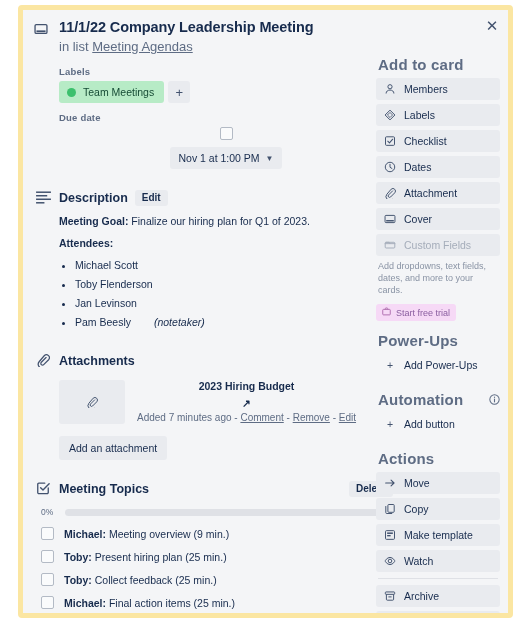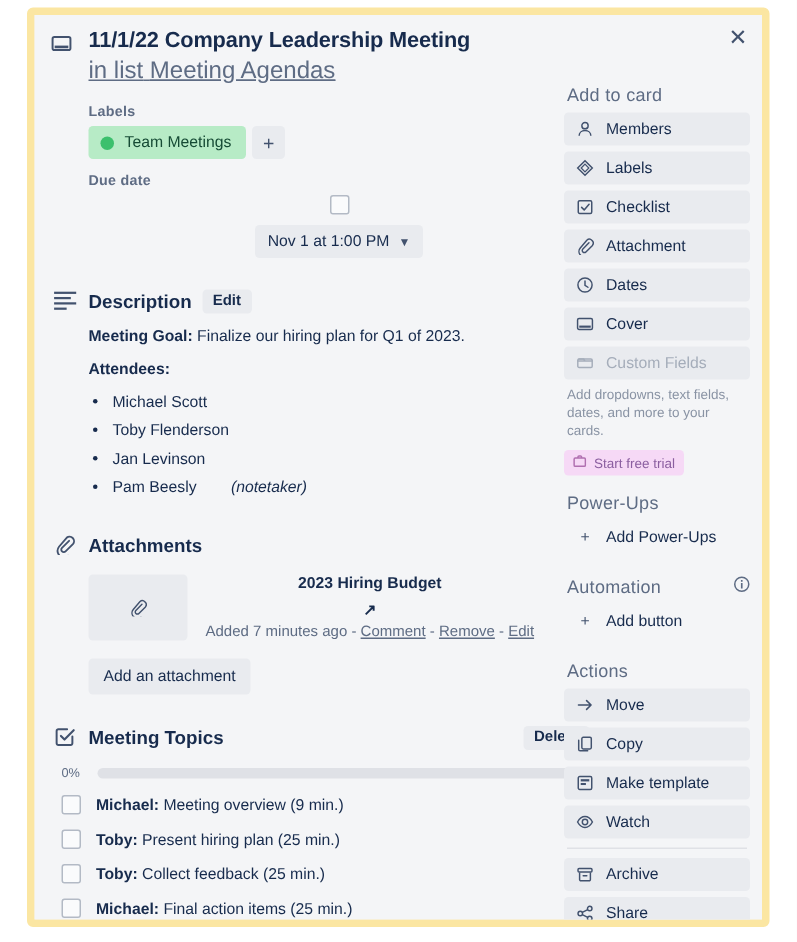--- a/index.html
+++ b/index.html
@@ -71,24 +71,23 @@
   .hdr { position: relative; padding-left: 25px; }
   .hdr-icon { position:absolute; left:0; top:3px; color:#42526e; }
   .card-title {
     font-size: 14.5px;
     font-weight: bold;
     color: #172b4d;
     letter-spacing: -0.1px;
     line-height: 17px;
   }
   .in-list {
-    font-size: 16px;
+    font-size: 13px;
     color: #5e6c84;
     margin-top: 3px;
-    text-decoration: underline;
   }
   .in-list a {
     color: #5e6c84;
     text-decoration: underline;
   }
 
   
   .meta-wrap { margin-top: 12px; padding-left: 25px; }
   .meta-head {
     font-size: 9.5px;
@@ -216,22 +215,22 @@
   .chk-item b { font-weight:bold; }
 
   
   #side-col {
     position:absolute;
     right: 8px;
     top: 46px;
     width: 124px;
   }
   .side-head {
-    font-size:12px;
-    font-weight:normal;
+    font-size:15px;
+    font-weight:bold;
     color:#5e6c84;
     letter-spacing:0.2px;
     margin: 0 0 5px 2px;
   }
   .side-btn {
     display:flex; align-items:center; gap:8px;
     height:22px;
     background:#e9ebef;
     border-radius:3px;
     padding:0 8px;
@@ -438,33 +437,33 @@
               <svg width="12" height="12" viewBox="0 0 16 16" fill="none">
                 <rect x="2" y="2.4" width="12" height="11.4" rx="1.3" stroke="#42526e" stroke-width="1.3"></rect>
                 <path d="M5 8.3 7.3 10.6 11.6 5.6" stroke="#42526e" stroke-width="1.4" stroke-linecap="round" stroke-linejoin="round"></path>
               </svg>
             </span>
      <span>Checklist</span>
           </div>
           <div class="side-btn">
             <span class="side-ico">
               <svg width="12" height="12" viewBox="0 0 16 16" fill="none">
-                <path d="M11.5 5.2 6.1 10.6a1.9 1.9 0 1 0 2.7 2.7l5.6-5.6a3.4 3.4 0 0 0-4.8-4.8L3.8 9.7a4.9 4.9 0 0 0 6.9 6.9" stroke="#42526e" stroke-width="1.3" stroke-linecap="round"></path>
-              </svg>
-            </span>
-     <span>Attachment</span>
-          </div>
-          <div class="side-btn">
-            <span class="side-ico">
-              <svg width="12" height="12" viewBox="0 0 16 16" fill="none">
                 <circle cx="8" cy="8" r="6.3" stroke="#42526e" stroke-width="1.3"></circle>
                 <path d="M8 4.4V8.3l2.6 1.7" stroke="#42526e" stroke-width="1.3" stroke-linecap="round"></path>
               </svg>
             </span>
      <span>Dates</span>
+          </div>
+          <div class="side-btn">
+            <span class="side-ico">
+              <svg width="12" height="12" viewBox="0 0 16 16" fill="none">
+                <path d="M11.5 5.2 6.1 10.6a1.9 1.9 0 1 0 2.7 2.7l5.6-5.6a3.4 3.4 0 0 0-4.8-4.8L3.8 9.7a4.9 4.9 0 0 0 6.9 6.9" stroke="#42526e" stroke-width="1.3" stroke-linecap="round"></path>
+              </svg>
+            </span>
+     <span>Attachment</span>
           </div>
           <div class="side-btn">
             <span class="side-ico">
               <svg width="12" height="12" viewBox="0 0 16 16" fill="none">
                 <rect x="1.4" y="3.2" width="13.2" height="9.6" rx="1.3" stroke="#42526e" stroke-width="1.3"></rect>
                 <rect x="2.9" y="9.4" width="10.2" height="1.9" fill="#42526e"></rect>
               </svg>
             </span>
      <span>Cover</span>
           </div>

